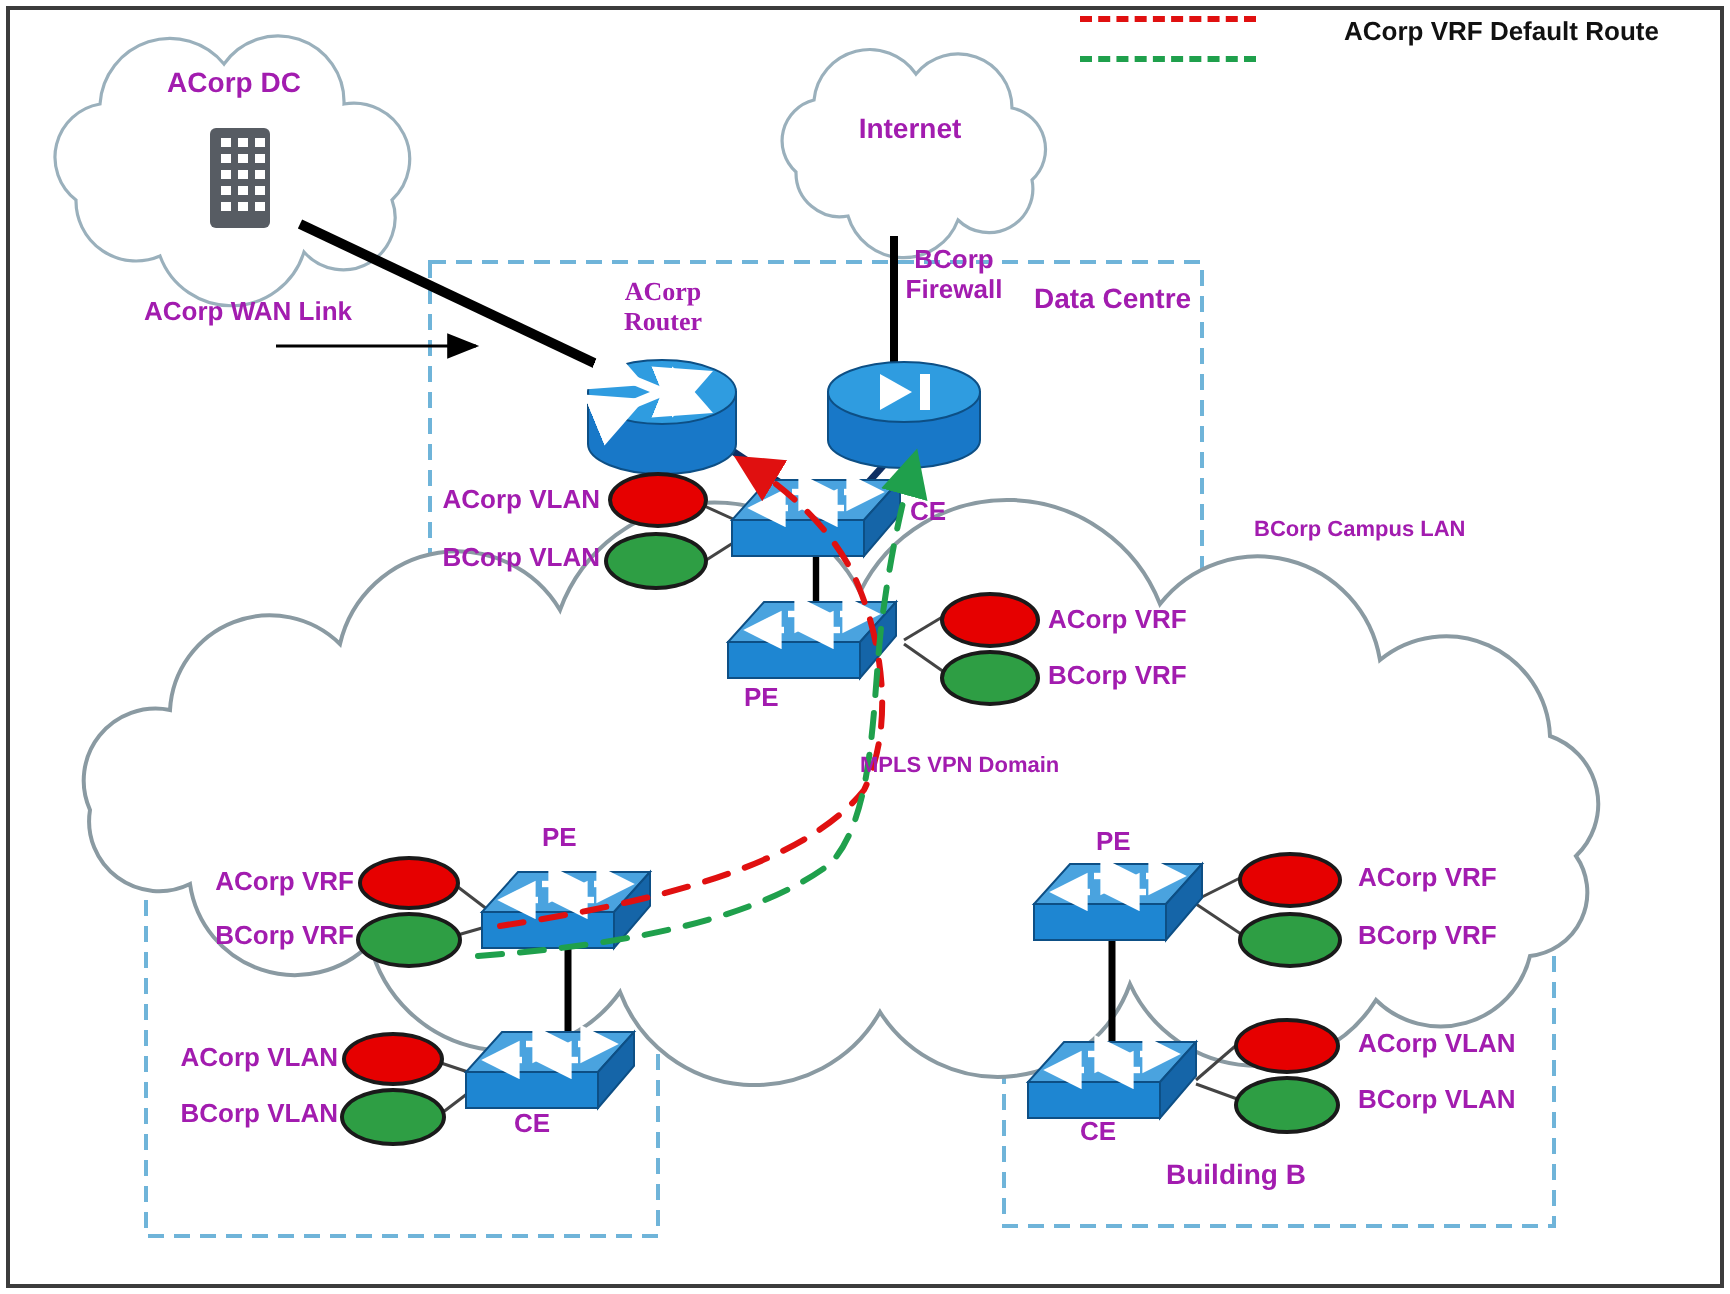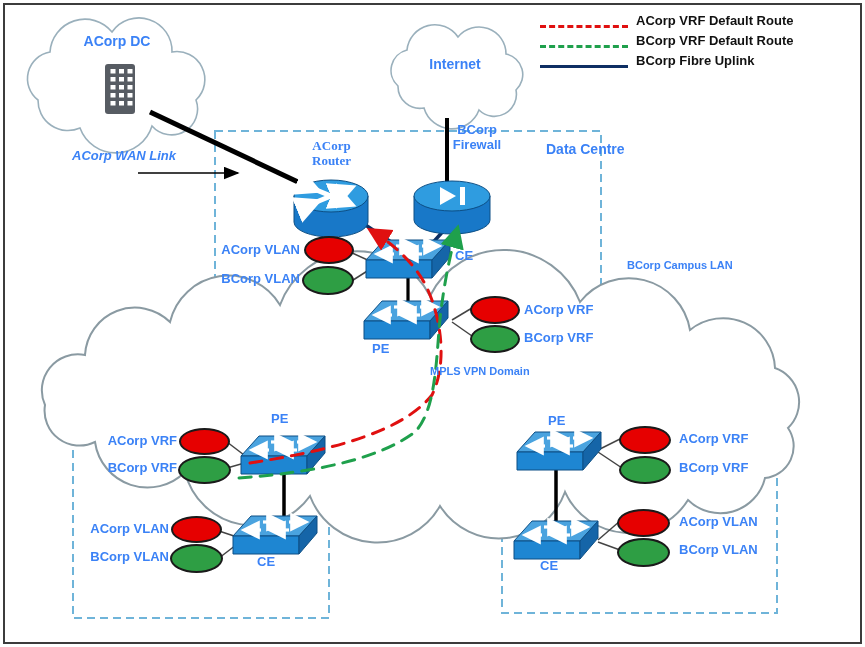--- a/index.html
+++ b/index.html
@@ -1,29 +1,29 @@
 <!DOCTYPE html>
 <html><head>
 <meta charset="utf-8">
 <style>
   html,body{margin:0;padding:0;background:#fff;}
   #stage{position:relative;width:865px;height:647px;background:#fff;overflow:hidden;
          font-family:"Liberation Sans",sans-serif;}
   #frame{position:absolute;left:3px;top:3px;right:3px;bottom:3px;border:2px solid #3c3c3c;}
   svg.base{position:absolute;left:0;top:0;width:865px;height:647px;}
-  .lbl{position:absolute;font-weight:bold;font-size:13px;color:#3b82f6;white-space:pre-line;line-height:1.15;}
+  .lbl{position:absolute;font-weight:bold;font-size:13px;color:#a21caf;white-space:pre-line;line-height:1.15;}
   .c{text-align:center;}
   .r{text-align:right;width:92px;}
   .z14{font-size:14px;}
   .z15{font-size:11px;}
   .tag{position:absolute;border-radius:50%;border:2px solid #1a1a1a;box-sizing:border-box;}
   .tag.red{background:#e60000;}
   .tag.green{background:#2e9e44;}
   #legend{position:absolute;left:540px;top:8px;}
-  .leg-row{display:flex;align-items:flex-end;height:20px;}
+  .leg-row{display:flex;align-items:flex-start;height:20px;gap:36px;}
   .leg-line{width:88px;height:0;margin-right:8px;flex:0 0 88px;}
   .leg-dash-red{border-top:3px dashed #e01010;}
   .leg-dash-green{border-top:3px dashed #1fa04c;}
   .leg-solid-navy{border-top:3px solid #0e2f63;}
   .leg-lbl{font-weight:bold;font-size:13px;color:#111;}
 </style>
 </head>
 <body>
 
 <div id="stage">
@@ -130,34 +130,30 @@
     <path d="M239 478 C320 472 380 458 415 432 C438 408 436 350 441 310 C446 272 452 248 457 230" fill="none" stroke="#1fa04c" stroke-width="3" stroke-dasharray="12 9" stroke-linecap="round" marker-end="url(#ah-green)"></path>
   </svg>
 
   <div id="legend">
     <div class="leg-row">
       <div class="leg-line leg-dash-red"></div>
       <span class="leg-lbl">ACorp VRF Default Route</span>
     </div>
     <div class="leg-row">
       <div class="leg-line leg-dash-green"></div>
-      <span class="leg-lbl">BCorp VRF Default Route</span>
-    </div>
-    <div class="leg-row">
-      <div class="leg-line leg-solid-navy"></div>
-      <span class="leg-lbl">BCorp Fibre Uplink</span>
     </div>
   </div>
 
   <div class="lbl c z14" style="left:62px;top:33px;width:110px;">ACorp DC</div>
   <div class="lbl c z14" style="left:405px;top:56px;width:100px;text-align:center;">Internet</div>
-  <div class="lbl" style="left:72px;top:149px;font-style:italic;">ACorp WAN Link</div>
-  <div class="lbl z14" style="left:517px;top:141px;margin-left:29px;">Data Centre</div>
+  <div class="lbl" style="left:72px;top:149px;">ACorp WAN Link</div>
+  <div class="lbl z14" style="left:517px;top:141px;">Data Centre</div>
   <div class="lbl z15" style="left:627px;top:259px;">BCorp Campus LAN</div>
-  <div class="lbl z15" style="left:430px;top:365px;">MPLS VPN Domain</div>
+  <div class="lbl z15" style="left:430px;top:377px;">MPLS VPN Domain</div>
+  <div class="lbl c z14" style="left:548px;top:579px;width:140px;">Building B</div>
 
   <div class="lbl c" style="left:294px;top:139px;width:75px;font-family:Liberation Serif, serif;">ACorp
 Router</div>
   <div class="lbl c" style="left:438px;top:123px;width:78px;">BCorp
 Firewall</div>
   <div class="lbl" style="left:455px;top:249px;">CE</div>
   <div class="lbl" style="left:372px;top:342px;">PE</div>
   <div class="lbl" style="left:271px;top:412px;">PE</div>
   <div class="lbl" style="left:257px;top:555px;">CE</div>
   <div class="lbl" style="left:548px;top:414px;">PE</div>

